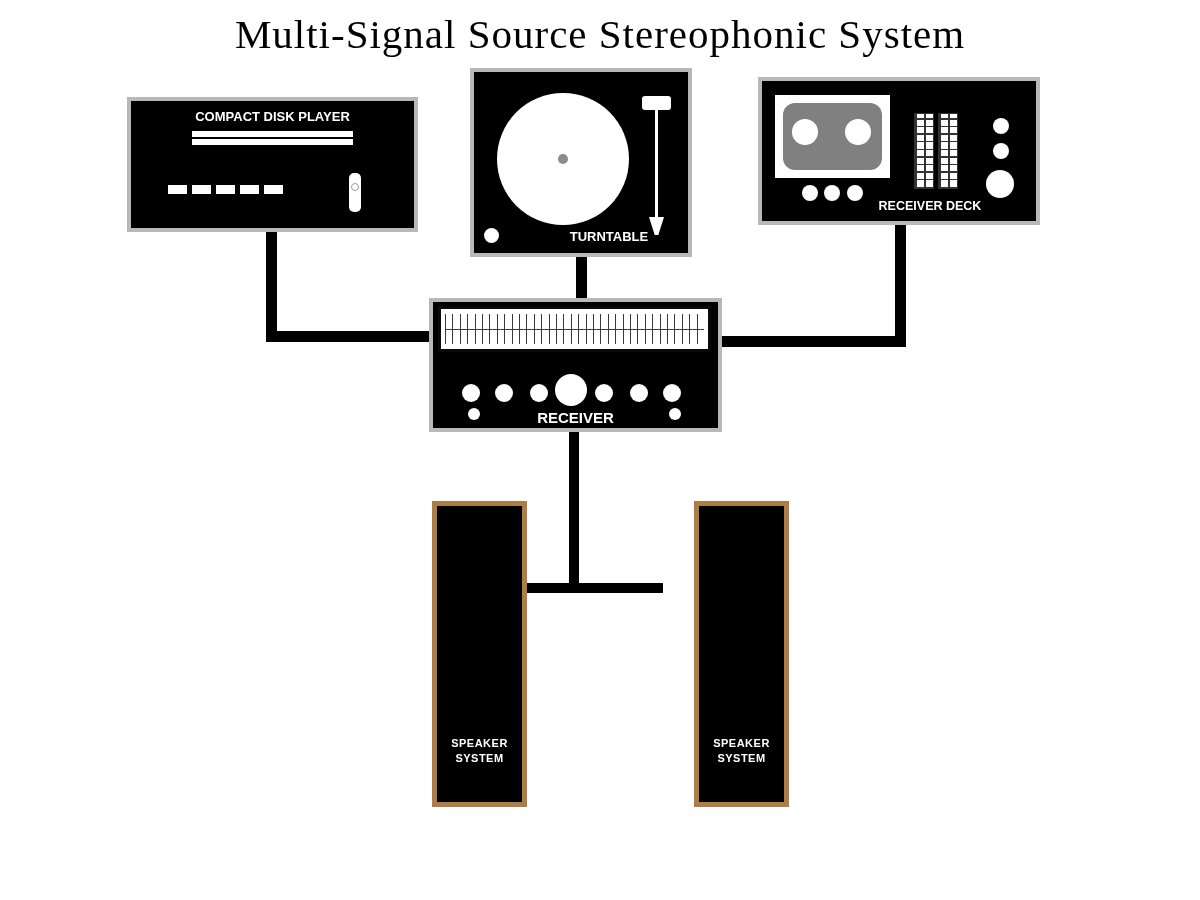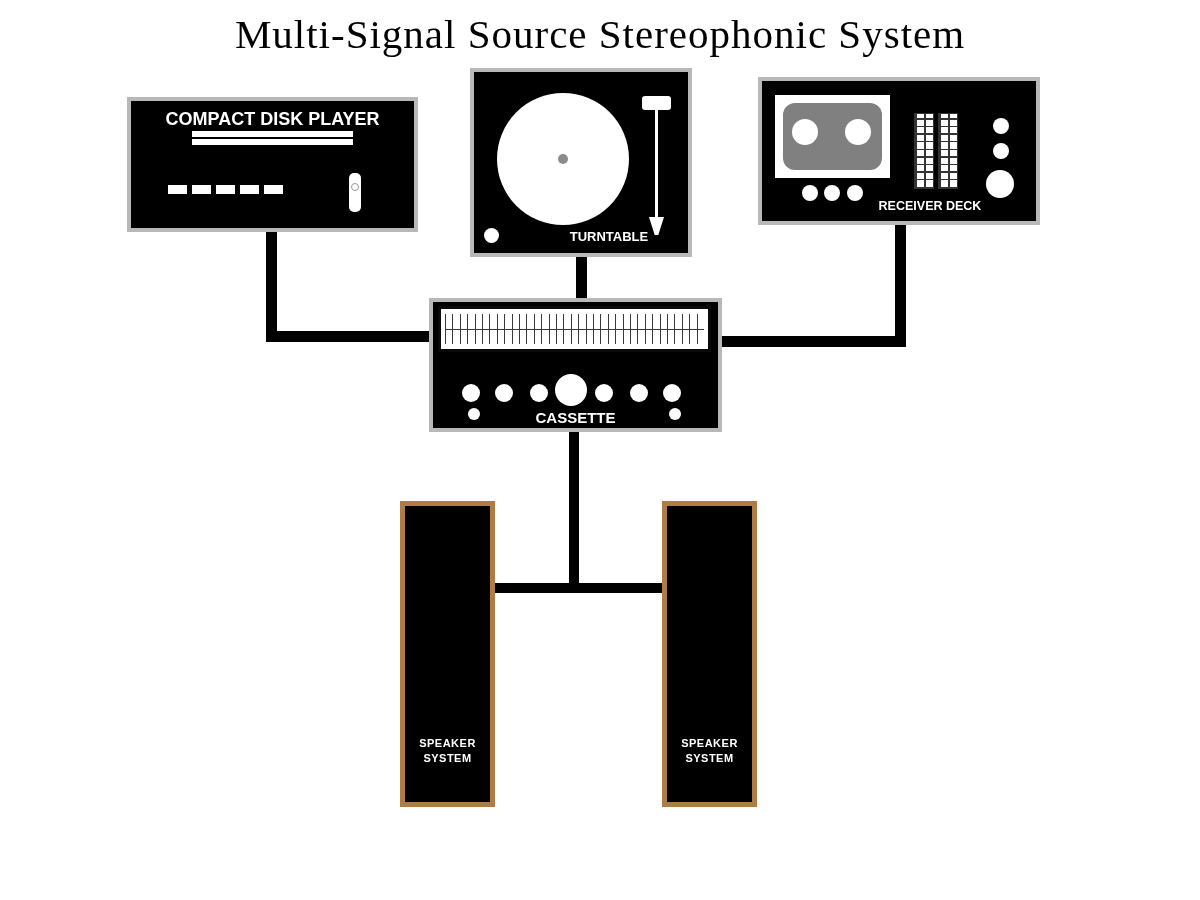--- a/index.html
+++ b/index.html
@@ -7,21 +7,21 @@
     position:relative; width:1200px; height:900px; background:#ffffff;
     overflow:hidden; font-family:"Liberation Sans", sans-serif;
   }
   .title {
     position:absolute; top:10px; left:0; width:100%; text-align:center;
     font-family:"Liberation Serif", serif; font-size:41px; color:#000;
     letter-spacing:1px; white-space:nowrap;
   }
   .device { position:absolute; background:#000; box-sizing:border-box; }
   .metal  { border:4px solid #b8b8b8; }
-  .wood   { border:5px solid #ad7d45; }
+  .wood   { border:5px solid #ad7d45;margin-left:32px; }
   .line   { position:absolute; background:#000; }
   .dlabel { position:absolute; color:#fff; font-weight:bold; text-align:center; }
 
   
   .cd-tray { position:absolute; left:61px; top:30px; width:161px; height:14px; background:#fff; }
   .cd-tray-split { position:absolute; left:0; right:0; top:6px; height:2px; background:#000; }
   .cd-dashes { position:absolute; left:37px; top:84px; display:flex; gap:5px; }
   .cd-dash { width:19px; height:9px; background:#fff; }
   .cd-slider { position:absolute; left:218px; top:72px; width:12px; height:39px; background:#fff; border-radius:5px; }
   .cd-slider-knob { width:8px; height:8px; border:1px solid #999; border-radius:50%; box-sizing:border-box; margin:10px auto 0; background:#fff; }
@@ -70,21 +70,21 @@
 
   <div class="line" style="left:266px; top:230px; width:11px; height:112px;"></div>
   <div class="line" style="left:266px; top:331px; width:167px; height:11px;"></div>
   <div class="line" style="left:576px; top:255px; width:11px; height:48px;"></div>
   <div class="line" style="left:895px; top:223px; width:11px; height:124px;"></div>
   <div class="line" style="left:719px; top:336px; width:187px; height:11px;"></div>
   <div class="line" style="left:569px; top:430px; width:10px; height:160px;"></div>
   <div class="line" style="left:494px; top:583px; width:169px; height:10px;"></div>
 
   <div class="device metal" style="left:127px; top:97px; width:291px; height:135px;">
-    <div class="dlabel" style="left:0; right:0; top:8px; font-size:18px;">COMPACT DISK PLAYER</div>
+    <div class="dlabel" style="left:0; right:0; top:8px; font-size:13px;">COMPACT DISK PLAYER</div>
     <div class="cd-tray">
       <div class="cd-tray-split"></div>
     </div>
     <div class="cd-dashes">
       <div class="cd-dash"></div>
       <div class="cd-dash"></div>
       <div class="cd-dash"></div>
       <div class="cd-dash"></div>
       <div class="cd-dash"></div>
     </div>
@@ -130,21 +130,21 @@
     </div>
     <div class="rx-knob" style="left:29px;  top:82px; width:18px; height:18px;"></div>
     <div class="rx-knob" style="left:62px;  top:82px; width:18px; height:18px;"></div>
     <div class="rx-knob" style="left:97px;  top:82px; width:18px; height:18px;"></div>
     <div class="rx-knob" style="left:122px; top:72px; width:32px; height:32px;"></div>
     <div class="rx-knob" style="left:162px; top:82px; width:18px; height:18px;"></div>
     <div class="rx-knob" style="left:197px; top:82px; width:18px; height:18px;"></div>
     <div class="rx-knob" style="left:230px; top:82px; width:18px; height:18px;"></div>
     <div class="rx-knob" style="left:35px;  top:106px; width:12px; height:12px;"></div>
     <div class="rx-knob" style="left:236px; top:106px; width:12px; height:12px;"></div>
-    <div class="dlabel" style="left:0; right:0; top:107px; font-size:15px;">CASSETTE</div>
+    <div class="dlabel" style="left:0; right:0; top:107px; font-size:15px;">RECEIVER</div>
   </div>
 
   <div class="device wood" style="left:400px; top:501px; width:95px; height:306px;">
     <div class="spk-label">SPEAKER
 SYSTEM</div>
   </div>
   <div class="device wood" style="left:662px; top:501px; width:95px; height:306px;">
     <div class="spk-label">SPEAKER
 SYSTEM</div>
   </div>

